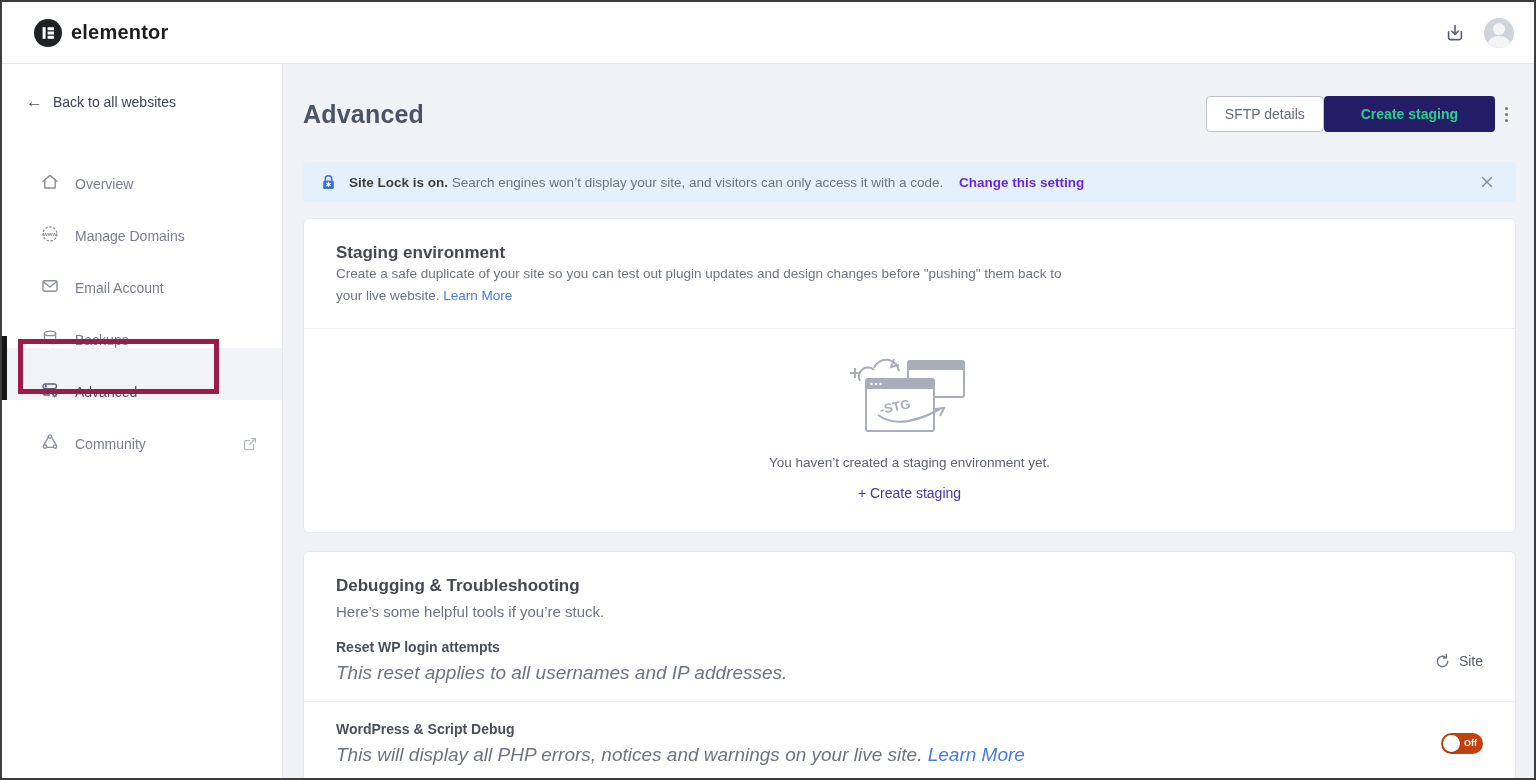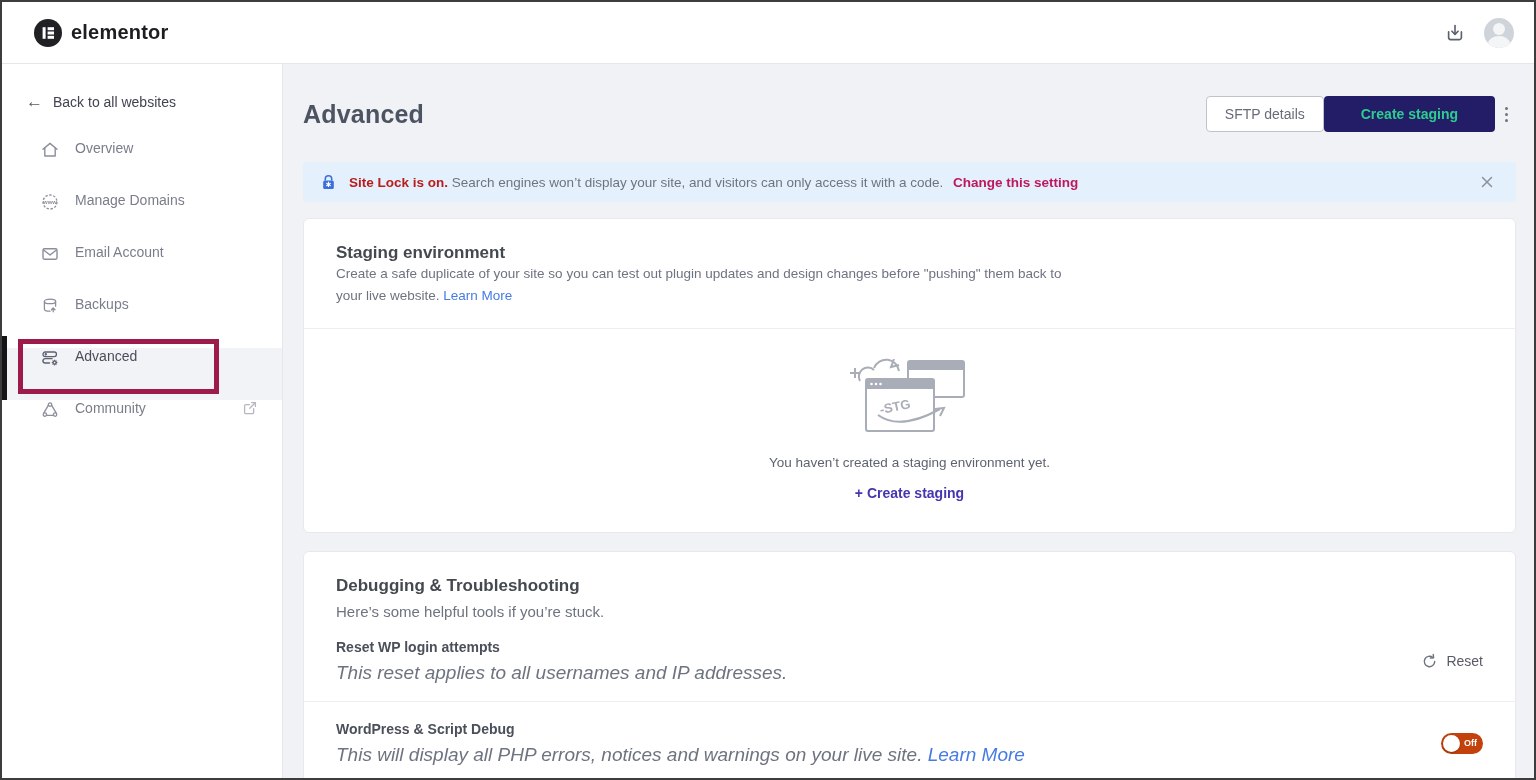--- a/index.html
+++ b/index.html
@@ -14,52 +14,52 @@
   .icon-btn { width:26px; height:26px; display:flex; align-items:center; justify-content:center; cursor:pointer; }
   .avatar { width:30px; height:30px; border-radius:50%; background:#cfd3da; position:relative; overflow:hidden; margin-right:-6px; }
   .avatar::before { content:""; position:absolute; top:5px; left:9px; width:12px; height:12px; border-radius:50%; background:#f4f5f7; }
   .avatar::after { content:""; position:absolute; top:18px; left:4px; width:22px; height:16px; border-radius:50%; background:#f4f5f7; }
 
   
   .body-row { display:flex; height:715px; }
   .sidebar { width:281px; background:#fff; border-right:1px solid #e4e6ea; padding-top:28px; position:relative; flex-shrink:0; }
   .back-row { display:flex; align-items:center; gap:10px; padding:0 24px; margin-bottom:28px; font-size:14px; color:#3f4450; cursor:pointer; }
   .back-arrow { font-size:17px; color:#555963; }
-  .nav-item { height:52px; display:flex; align-items:flex-start; gap:15px; padding:0 24px 0 38px; font-size:14px; color:#7a7e8a; cursor:pointer; }
+  .nav-item { height:52px; display:flex; align-items:flex-end; gap:15px; padding:0 24px 0 38px; font-size:14px; color:#7a7e8a; cursor:pointer; }
   .nav-item svg { flex-shrink:0; }
   .nav-item.selected { background:#f2f3f6; color:#4a4e59; }
   .nav-ext { margin-left:auto; }
   .annotate-box { position:absolute; left:16px; top:275px; width:201px; height:55px; border:5px solid #9c1b4b; pointer-events:none; z-index:5; }
   .edge-bar { position:absolute; left:0; top:334px; width:5px; height:64px; background:#151515; z-index:6; }
 
   
   .main { flex:1; background:#f1f2f5; padding:26px 18px 0 20px; overflow:hidden; }
   .header-row { height:48px; display:flex; align-items:center; justify-content:space-between; margin-bottom:24px; }
   .page-title { font-size:25px; font-weight:bold; color:#4c5362; letter-spacing:.2px; }
   .header-actions { display:flex; align-items:center; gap:0; }
   .btn-secondary { background:#fff; border:1px solid #bfc3cc; border-radius:4px; padding:9px 18px; font-size:14px; color:#676c78; cursor:pointer; font-family:inherit; }
   .btn-primary { background:#231d68; border:none; border-radius:4px; padding:10px 37px; font-size:14px; font-weight:bold; color:#2bce8e; cursor:pointer; font-family:inherit; }
   .kebab { display:flex; flex-direction:column; gap:3px; padding:6px 8px; cursor:pointer; margin-left:2px; }
   .kebab i { width:3px; height:3px; border-radius:50%; background:#6e7380; }
 
   .banner { display:flex; align-items:center; gap:11px; background:#e4f1fc; border-radius:4px; padding:9px 16px; margin-bottom:16px; font-size:13.5px; color:#6e7380; height:40px; }
-  .banner b { color:#b91c1c; }
-  .banner-link { color:#be185d; font-weight:bold; margin-left:6px; cursor:pointer; text-decoration:none; }
+  .banner b { color:#404040; }
+  .banner-link { color:#6d28d9; font-weight:bold; margin-left:12px; cursor:pointer; text-decoration:none; }
   .banner-close { margin-left:auto; cursor:pointer; display:flex; align-items:center; padding:0 6px; }
 
   .card { background:#fff; border:1px solid #e7e9ee; border-radius:6px; margin-bottom:18px; }
   .card-head { padding:24px 32px 20px; }
   .card-title { font-size:17px; font-weight:bold; color:#44484f; }
   .card-desc { font-size:13.5px; color:#6e7380; line-height:1.65; max-width:745px; }
   .link { color:#477be4; cursor:pointer; text-decoration:none; }
   .divider { border-top:1px solid #eceef1; }
 
   .empty-state { text-align:center; padding:24px 0 30px; }
   .empty-text { font-size:13.5px; color:#5e6370; margin-top:0; }
-  .create-link { display:inline-block; margin-top:15px; font-size:14px; font-weight:bold; color:#4535ae; cursor:pointer; }
+  .create-link { display:inline-block; margin-top:15px; font-size:14px; font-weight:normal; color:#4535ae; cursor:pointer; }
 
   .dbg-sub { font-size:15px; color:#6e7380; margin-top:-2px; }
   .dbg-row { display:flex; align-items:center; justify-content:space-between; padding:19px 0 17px; }
   .dbg-row-title { font-size:14px; font-weight:bold; color:#4a4f5a; margin-bottom:7px; }
   .dbg-row-desc { font-size:19px; color:#6e7380;font-style:italic; }
   .reset-action { display:flex; align-items:center; gap:8px; font-size:14px; color:#565b66; cursor:pointer; flex-shrink:0; }
 
   .toggle { position:relative; width:42px; height:21px; background:#c2410c; border-radius:11px; cursor:pointer; flex-shrink:0; }
   .toggle .knob { position:absolute; left:2px; top:2px; width:17px; height:17px; border-radius:50%; background:#fff; box-shadow:0 1px 2px rgba(0,0,0,.25); }
   .toggle .t-label { position:absolute; right:6px; top:50%; transform:translateY(-50%); font-size:9px; font-weight:bold; color:#fff; }
@@ -237,21 +237,21 @@
           <div class="dbg-row">
             <div>
               <div class="dbg-row-title">Reset WP login attempts</div>
               <div class="dbg-row-desc">This reset applies to all usernames and IP addresses.</div>
             </div>
             <div class="reset-action">
               <svg width="17" height="17" viewBox="0 0 18 18" fill="none" stroke="#6e7380" stroke-width="1.5" stroke-linecap="round" stroke-linejoin="round">
                 <path d="M14.5 9 a5.5 5.5 0 1 1 -2 -4.25"></path>
                 <path d="M13 1.6 l0.3 3.4 -3.4 0.3"></path>
               </svg>
-              <span>Reset</span>
+              <span>Site</span>
             </div>
           </div>
 
           <div class="divider" style="margin:0 -32px;"></div>
 
           <div class="dbg-row">
             <div>
               <div class="dbg-row-title">WordPress &amp; Script Debug</div>
               <div class="dbg-row-desc">
                 <span>This will display all PHP errors, notices and warnings on your live site.</span>

